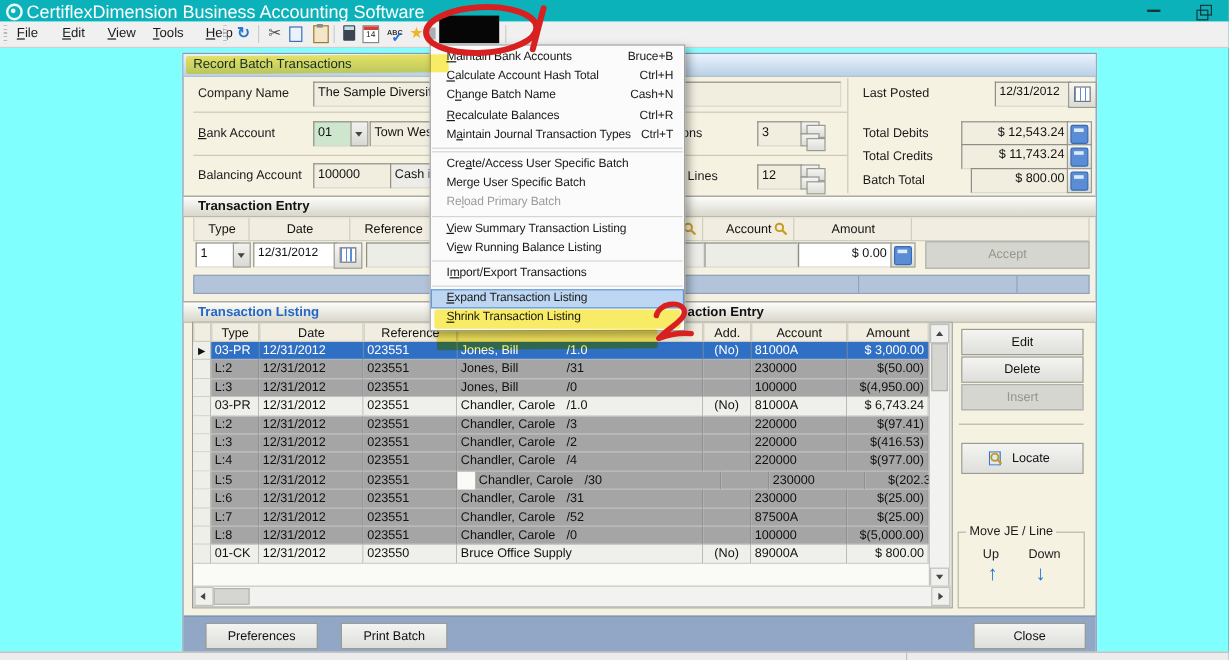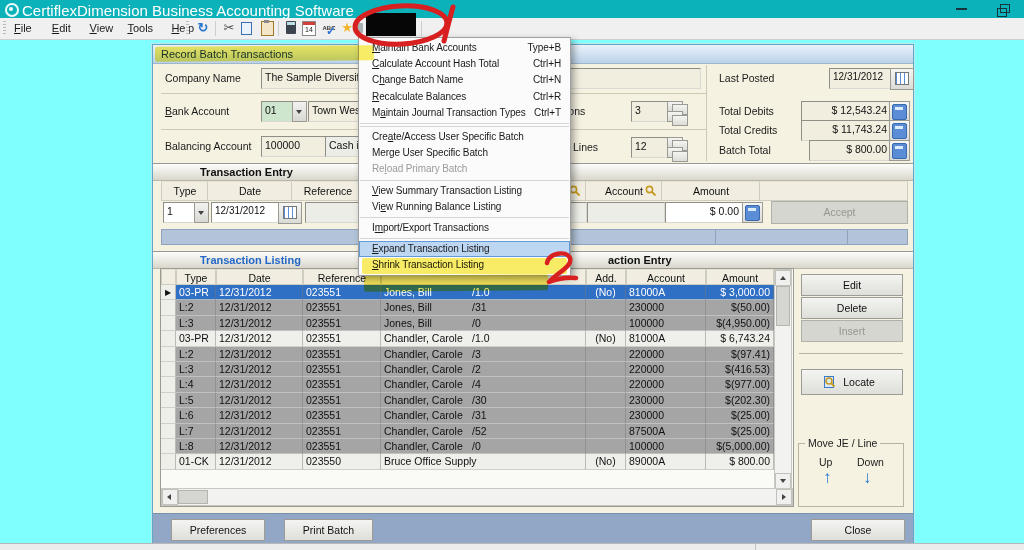--- a/index.html
+++ b/index.html
@@ -56,21 +56,21 @@
   .spin div{position:absolute;left:0;width:14px;height:9px;background:linear-gradient(#F4F4F2,#DCDCD8);border:1px solid #9A9A92;}
   .ico-grid{position:absolute;width:12px;height:11px;background:
      repeating-linear-gradient(90deg,#5B8DD6 0 1px,#fff 1px 4px),
      repeating-linear-gradient(#5B8DD6 0 1px,rgba(255,255,255,0) 1px 4px);background-color:#fff;border:1px solid #777;}
   .btn-sq{position:absolute;width:22px;height:20px;background:linear-gradient(#F6F6F4,#DADAD6);border:1px solid #9A9A92;}
   .mini-calc{position:absolute;width:13px;height:14px;background:#5B8DD6;border:1px solid #3A6AAE;border-radius:2px;}
   .mini-calc:before{content:"";position:absolute;left:2px;top:2px;width:8px;height:3px;background:#DCEBFA;}
   .mini-btn{position:absolute;width:19px;height:19px;background:linear-gradient(#F6F6F4,#DADAD6);border:1px solid #9A9A92;}
   .strip{position:absolute;left:0;width:100%;height:16px;background:linear-gradient(#FDFDFB,#D9D7CB);
      border-top:1px solid #9A9890;border-bottom:1px solid #B9B7AB;}
-  .strip b{position:absolute;top:2px;font-size:11px;margin-left:35px;}
+  .strip b{position:absolute;top:2px;font-size:11px;}
   .hcell{position:absolute;height:18px;background:#F1EEE1;border:1px solid #CFCCC0;border-top-color:#E6E3D6;
      font-size:10.5px;text-align:center;line-height:18px;overflow:hidden;}
   .btn{position:absolute;background:linear-gradient(#F4F4F2,#DEDEDA);border:1px solid #9C9C94;
      font-size:10.5px;text-align:center;color:#111;cursor:default;}
   .btn.disabled{color:#96968E;background:#D6D6D0;border-color:#B0B0AA;}
   
   #table-frame{position:absolute;left:7px;top:223px;width:632px;height:237px;border:1px solid #9A9A92;background:#FAFAF7;}
   .lrow{position:relative;display:flex;height:15.4px;box-sizing:border-box;}
   .lcell{height:100%;box-sizing:border-box;border-right:1px solid rgba(120,120,120,.45);border-bottom:1px solid rgba(200,200,196,.8);
      font-size:10.5px;line-height:15px;padding:0 3px;white-space:nowrap;overflow:hidden;}
@@ -332,21 +332,21 @@
             <div class="lcell " style="width: 205px; flex: 0 0 auto;"><span class="nm">Chandler, Carole</span><span>/4</span></div>
             <div class="lcell " style="width: 40px; flex: 0 0 auto; text-align: center;"></div>
             <div class="lcell " style="width: 80px; flex: 0 0 auto;">220000</div>
             <div class="lcell right" style="width: 68px; flex: 0 0 auto;">$(977.00)</div>
           </div>
           <div class="lrow dark">
             <div class="lcell mk" style="width: 15px; flex: 0 0 auto;"></div>
             <div class="lcell " style="width: 40px; flex: 0 0 auto;">L:5</div>
             <div class="lcell " style="width: 87px; flex: 0 0 auto;">12/31/2012</div>
             <div class="lcell " style="width: 78px; flex: 0 0 auto;">023551</div>
-            <div class="lcell " style="width: 205px; flex: 0 0 auto;"><span class="nm">Chandler, Carole</span><span>/30</span></div>
+            <div class="lcell " style="width: 205px; flex: 0 0 auto; margin-left: 15px;"><span class="nm">Chandler, Carole</span><span>/30</span></div>
             <div class="lcell " style="width: 40px; flex: 0 0 auto; text-align: center;"></div>
             <div class="lcell " style="width: 80px; flex: 0 0 auto;">230000</div>
             <div class="lcell right" style="width: 68px; flex: 0 0 auto;">$(202.30)</div>
           </div>
           <div class="lrow dark">
             <div class="lcell mk" style="width: 15px; flex: 0 0 auto;"></div>
             <div class="lcell " style="width: 40px; flex: 0 0 auto;">L:6</div>
             <div class="lcell " style="width: 87px; flex: 0 0 auto;">12/31/2012</div>
             <div class="lcell " style="width: 78px; flex: 0 0 auto;">023551</div>
             <div class="lcell " style="width: 205px; flex: 0 0 auto;"><span class="nm">Chandler, Carole</span><span>/31</span></div>
@@ -428,23 +428,23 @@
     </div>
 
     <div class="abs" style="left:0;top:468px;width:760px;height:30px;background:#92A7C6;border-top:1px solid #7A90AE">
       <div class="btn" style="left:18px;top:5px;width:92px;height:20px;line-height:20px">Preferences</div>
       <div class="btn" style="left:131px;top:5px;width:87px;height:20px;line-height:20px">Print Batch</div>
       <div class="btn" style="left:658px;top:5px;width:92px;height:20px;line-height:20px">Close</div>
     </div>
   </div>
 
   <div id="ctx-menu">
-      <div class="menu-item"><span class="mi-label"><u>M</u>aintain Bank Accounts</span><span class="sc">Type+B</span></div>
+      <div class="menu-item"><span class="mi-label"><u>M</u>aintain Bank Accounts</span><span class="sc">Bruce+B</span></div>
       <div class="menu-item"><span class="mi-label"><u>C</u>alculate Account Hash Total</span><span class="sc">Ctrl+H</span></div>
-      <div class="menu-item"><span class="mi-label">C<u>h</u>ange Batch Name</span><span class="sc">Ctrl+N</span></div>
+      <div class="menu-item"><span class="mi-label">C<u>h</u>ange Batch Name</span><span class="sc">Cash+N</span></div>
       <div class="menu-item"><span class="mi-label"><u>R</u>ecalculate Balances</span><span class="sc">Ctrl+R</span></div>
       <div class="menu-item"><span class="mi-label">M<u>a</u>intain Journal Transaction Types</span><span class="sc">Ctrl+T</span></div>
       <div class="menu-sep"></div>
       <div class="menu-sep"></div>
       <div class="menu-item"><span class="mi-label">Cre<u>a</u>te/Access User Specific Batch</span></div>
       <div class="menu-item"><span class="mi-label">Merge User Specific Batch</span></div>
       <div class="menu-item disabled"><span class="mi-label">Re<u>l</u>oad Primary Batch</span></div>
       <div class="menu-sep"></div>
       <div class="menu-item"><span class="mi-label"><u>V</u>iew Summary Transaction Listing</span></div>
       <div class="menu-item"><span class="mi-label">Vi<u>e</u>w Running Balance Listing</span></div>

